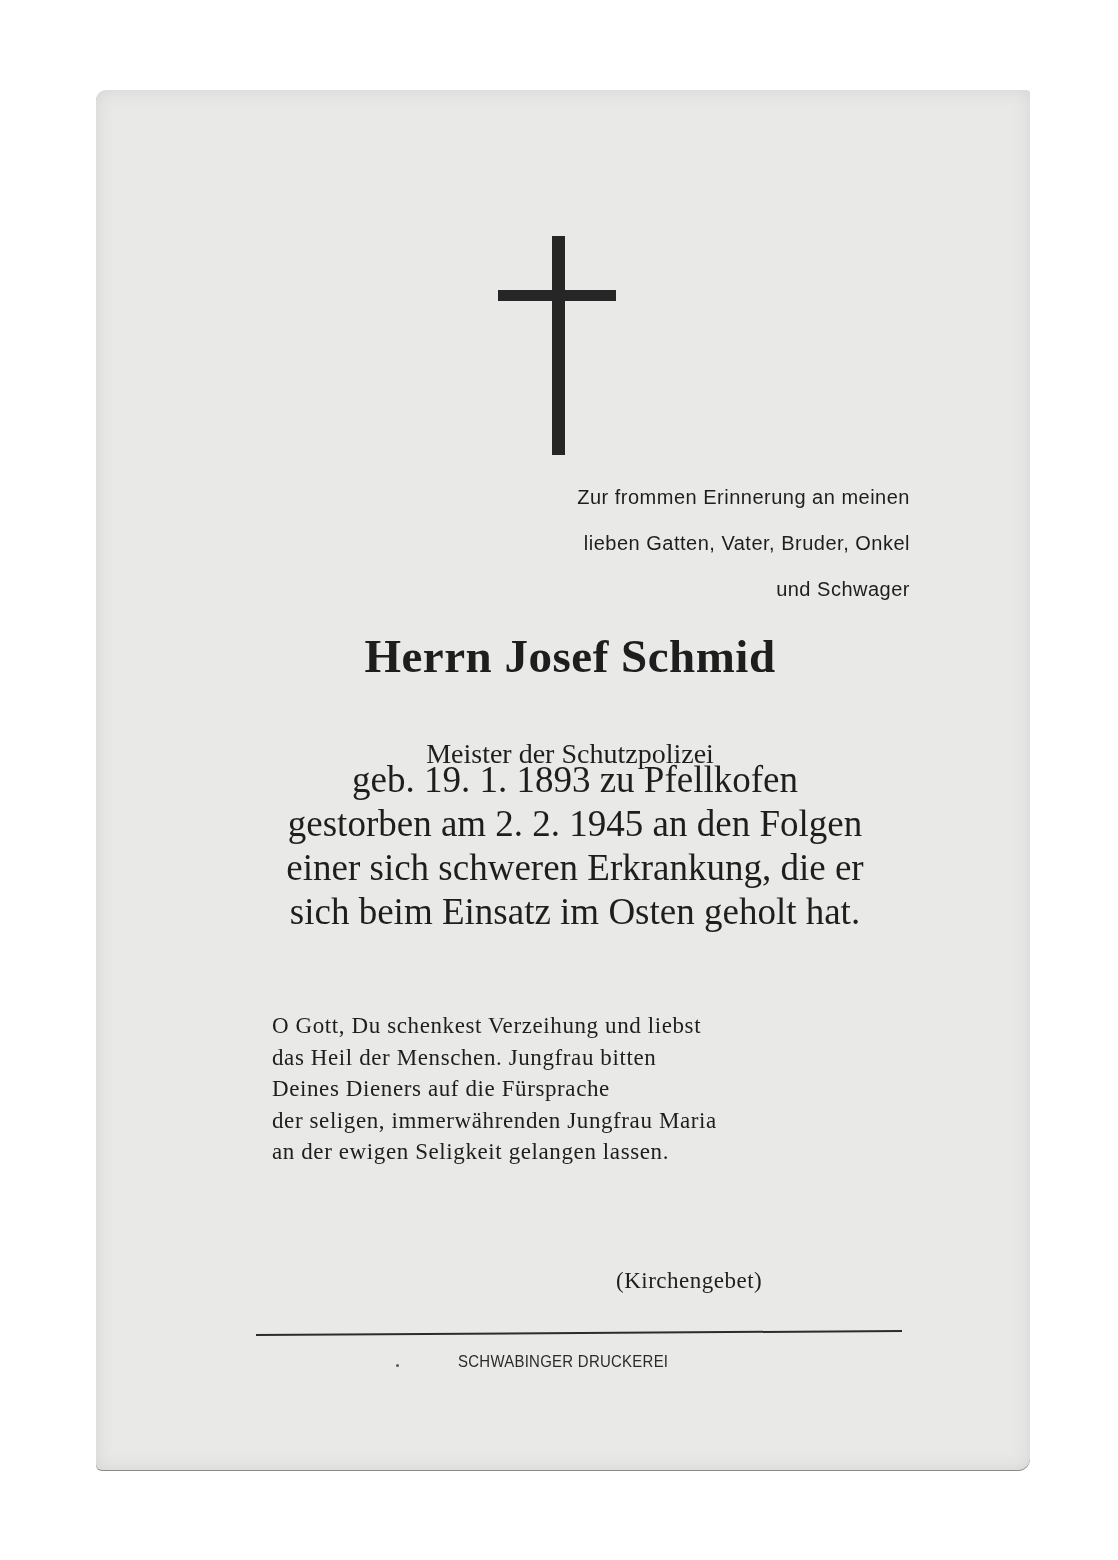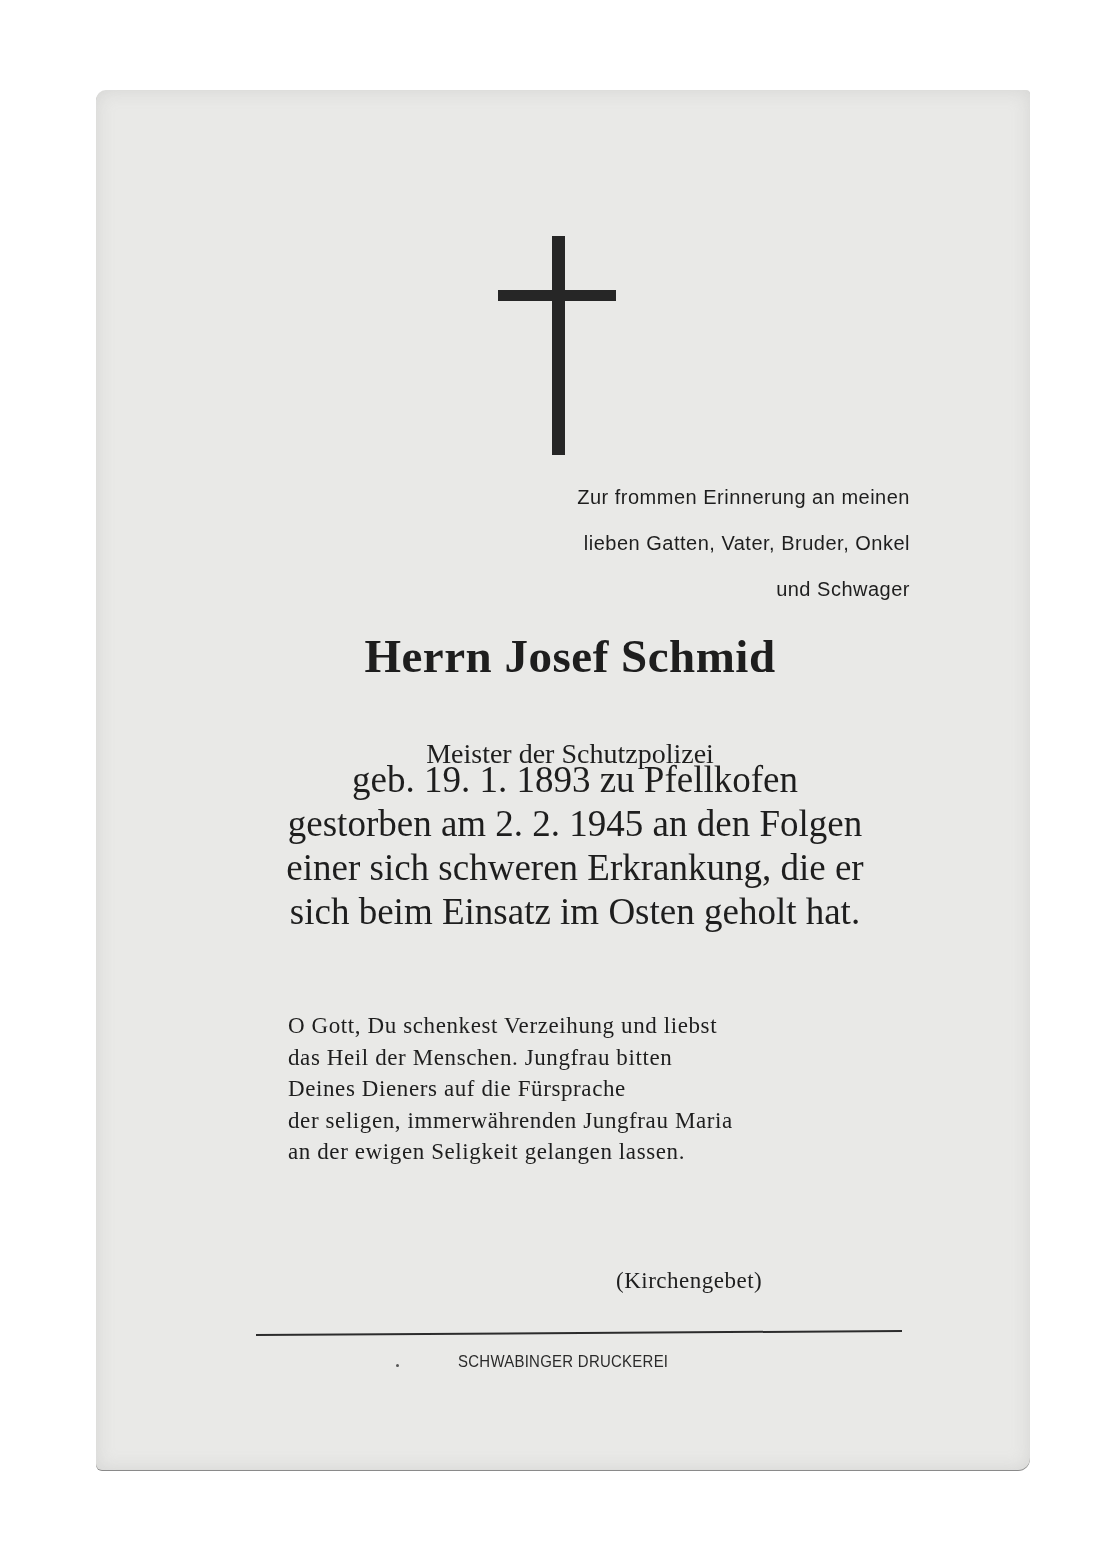--- a/index.html
+++ b/index.html
@@ -38,21 +38,21 @@
       text-align: center; font-size: 28px; line-height: 36px;
       font-family: "Liberation Serif", serif;
       margin-top: 44px;
     }
     .dates {
       position: absolute; left: 230px; top: 758px; width: 690px;
       text-align: center; font-size: 37px; line-height: 44px;
       font-family: Liberation Serif, serif;
     }
     .prayer {
-      position: absolute; left: 288px; top: 1010px; width: 620px;
+      position: absolute; left: 272px; top: 1010px; width: 620px;
       font-size: 23px; line-height: 31.5px;
       font-family: "Liberation Serif", serif; letter-spacing: 0.6px;
     }
     .prayer div { white-space: nowrap; }
     .source {
       position: absolute; left: 616px; top: 1265px;
       font-size: 23px; line-height: 31px;
       font-family: "Liberation Serif", serif; letter-spacing: 0.5px;
     }
     .rule {

